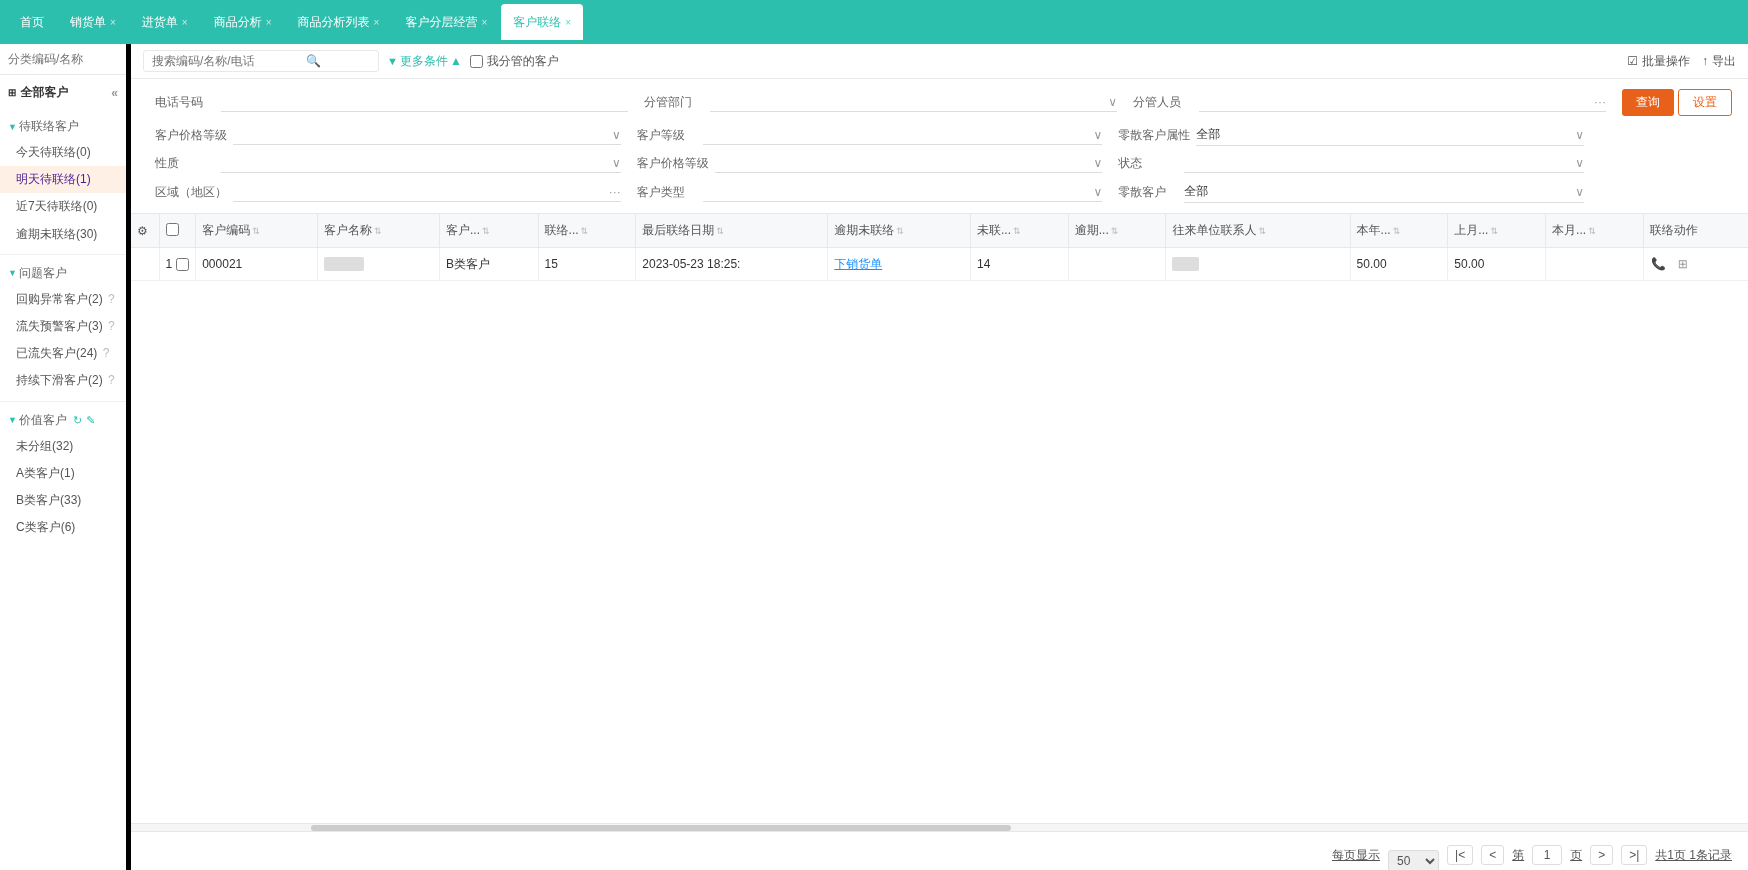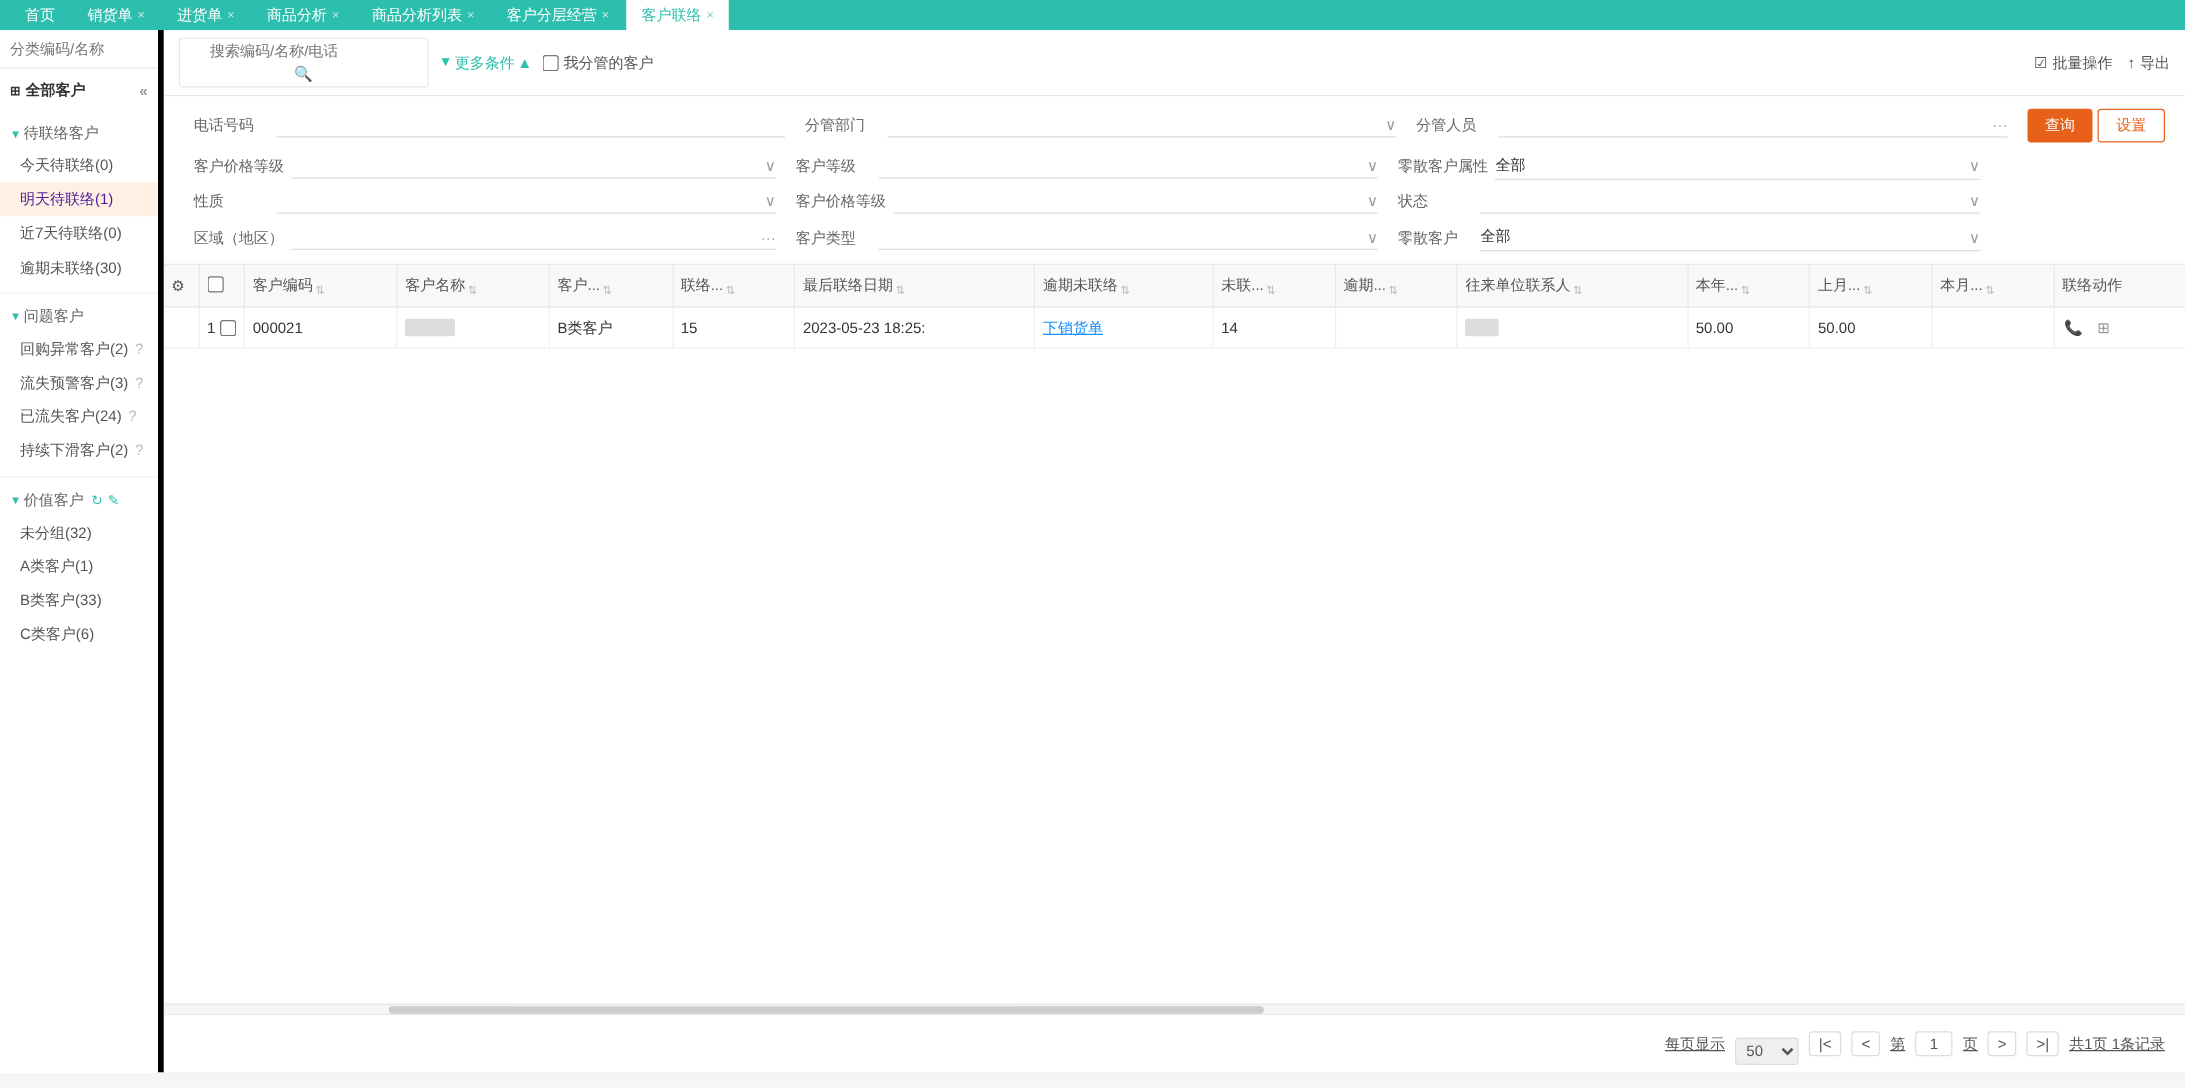--- a/index.html
+++ b/index.html
@@ -1,21 +1,21 @@
 <!DOCTYPE html>
 <html><head>
   <meta charset="utf-8">
   <style>
     * { box-sizing: border-box; margin: 0; padding: 0; font-family: 'Microsoft YaHei', Arial, sans-serif; font-size: 12px; }
     body { background: #f5f5f5; }
 
     
     .top-nav {
       background: #2dbfad;
-      height: 24px;
+      height: 44px;
       display: flex;
       align-items: center;
       padding: 0 8px;
       gap: 2px;
     }
     .nav-item {
       color: #fff;
       padding: 0 12px;
       height: 36px;
       display: flex;
@@ -122,22 +122,21 @@
       gap: 8px;
       border-bottom: 1px solid #e8e8e8;
     }
     .filter-search {
       display: flex;
       align-items: center;
       border: 1px solid #e8e8e8;
       border-radius: 3px;
       padding: 3px 8px;
       gap: 4px;
-      width: 200px;
-      flex-direction: column;
+      width: 236px;
     }
     .filter-search input {
       border: none;
       outline: none;
       color: #999;
       font-size: 12px;
       width: 150px;
     }
     .more-filter {
       display: flex;
@@ -281,21 +280,21 @@
     }
     tbody td {
       padding: 7px 6px;
       color: #333;
       white-space: nowrap;
       border-right: 1px solid #f0f0f0;
     }
     tbody td:last-child { border-right: none; }
     .col-sort {
       display: flex;
-      align-items: flex-end;
+      align-items: center;
       gap: 2px;
     }
     .sort-icon { color: #bbb; font-size: 9px; }
     .gear-col { width: 28px; }
     .check-col { width: 28px; }
     .link-text {
       color: #1890ff;
       text-decoration: underline;
       cursor: pointer;
     }

